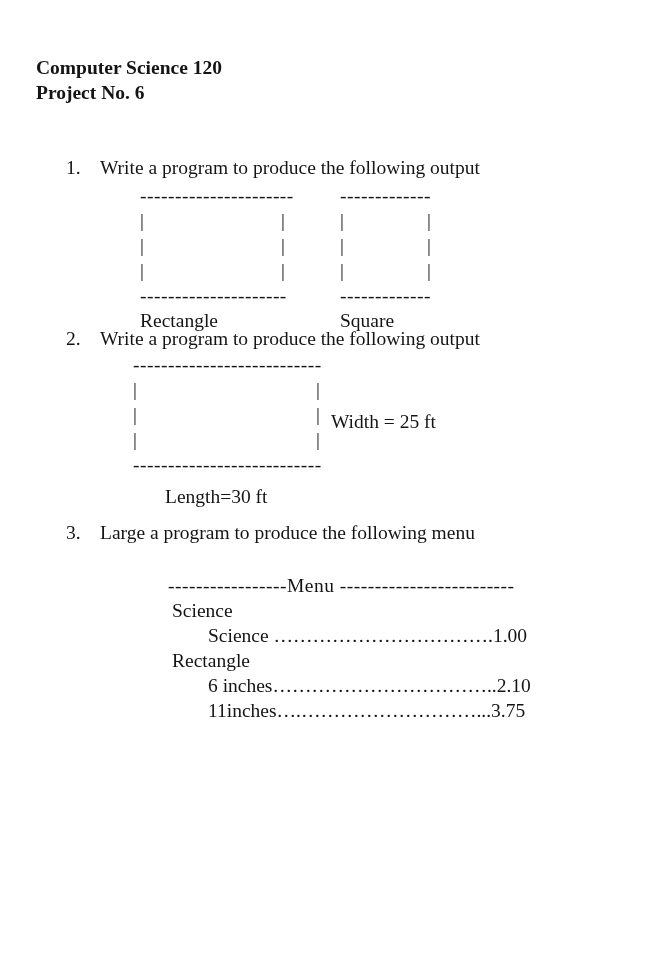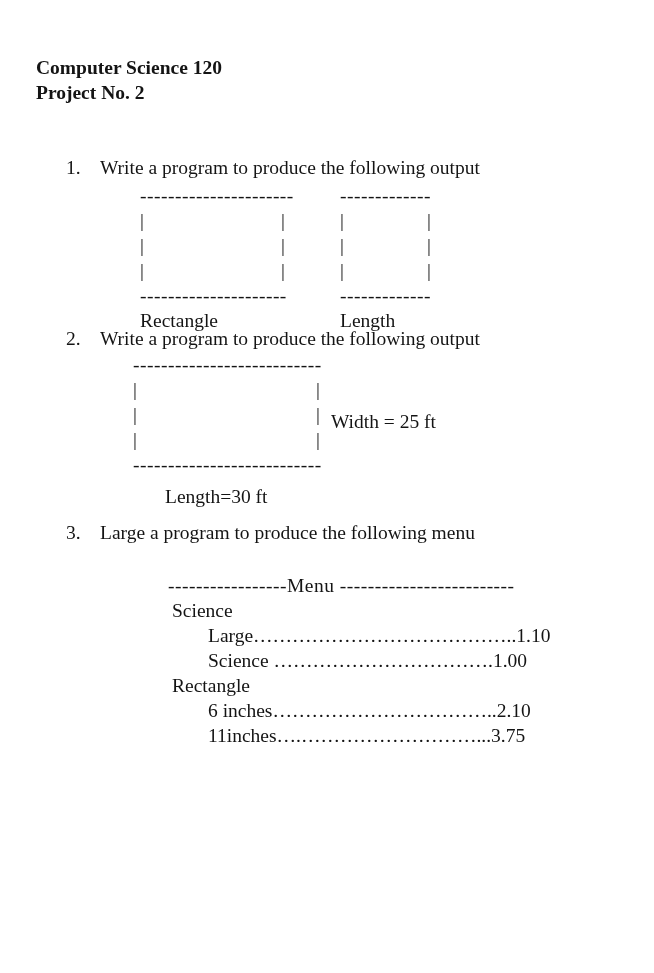--- a/index.html
+++ b/index.html
@@ -93,21 +93,21 @@
     margin-left: 40px;
   }
 </style>
 </head>
 <body>
 
 <div class="page">
 
   <div class="doc-header">
     <div>Computer Science 120</div>
-    <div>Project No. 2</div>
+    <div>Project No. 6</div>
   </div>
 
   <div class="list-item item-1">
     <span class="num">1.</span>
     <span class="txt">Write a program to produce the following output</span>
   </div>
 
   <div class="ascii-box fig1-rect">
     <div class="dash-line">----------------------</div>
     <div>
@@ -138,21 +138,21 @@
         <div class="pipe-row">
           <span>|</span>
           <span>|</span>
         </div>
         <div class="pipe-row">
           <span>|</span>
           <span>|</span>
         </div>
       </div>
     <div class="dash-line">-------------</div>
-    <div class="fig-label">Length</div>
+    <div class="fig-label">Square</div>
   </div>
 
   <div class="list-item item-2">
     <span class="num">2.</span>
     <span class="txt">Write a program to produce the following output</span>
   </div>
 
   <div class="ascii-box fig2-rect">
     <div class="dash-line">---------------------------</div>
     <div>
@@ -177,21 +177,20 @@
 
   <div class="list-item item-3">
     <span class="num">3.</span>
     <span class="txt">Large a program to produce the following menu</span>
   </div>
 
   <div class="menu-block">
     <div class="menu-header">-----------------Menu -------------------------</div>
     <div>
         <div class="menu-section-name">Science</div>
-        <div class="menu-item-line">Large…………………………………..1.10</div>
         <div class="menu-item-line">Science …………………………….1.00</div>
         <div class="menu-section-name">Rectangle</div>
         <div class="menu-item-line">6 inches……………………………..2.10</div>
         <div class="menu-item-line">11inches….………………………...3.75</div>
       </div>
   </div>
 
 </div>
 
 </body></html>

